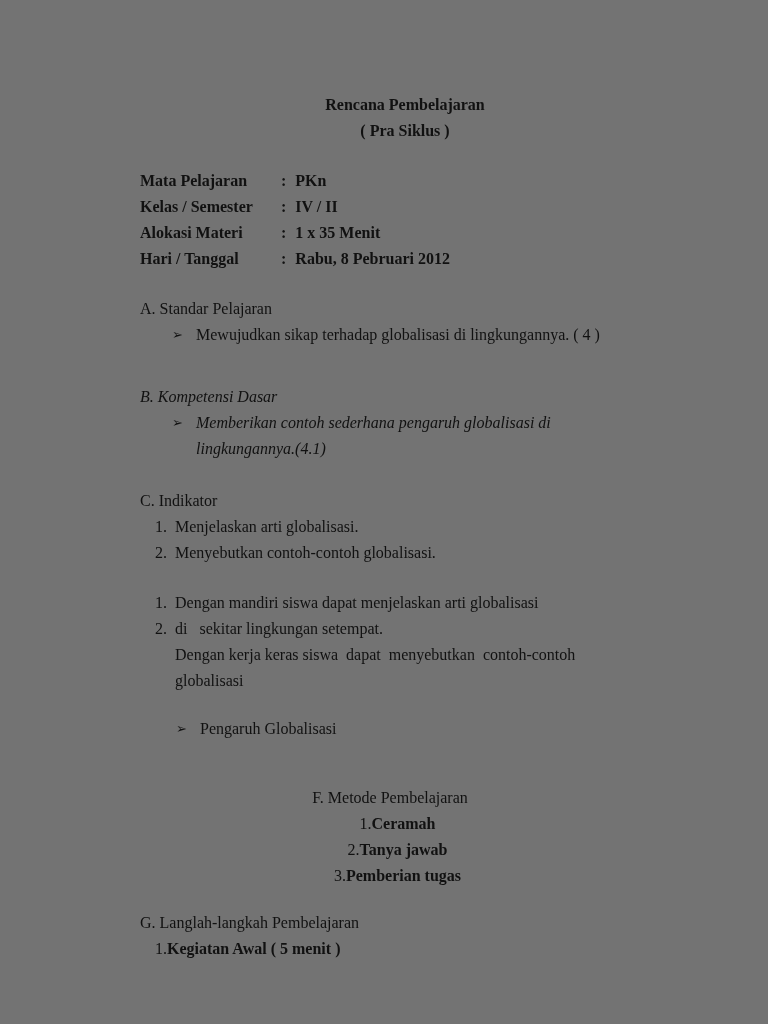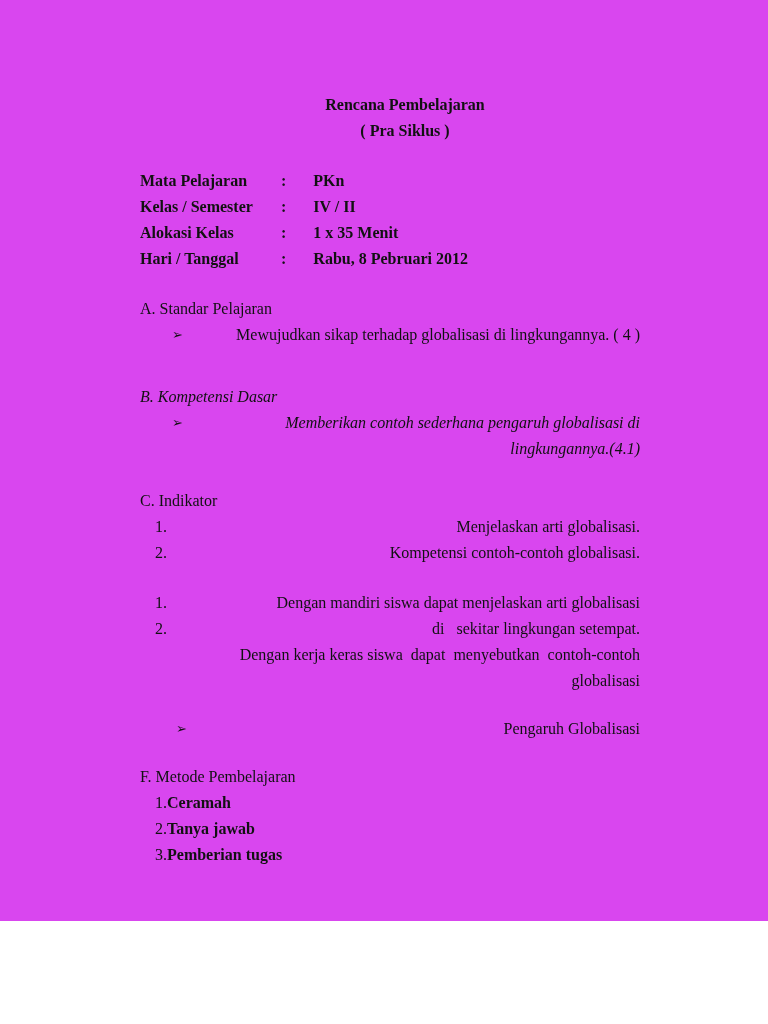--- a/index.html
+++ b/index.html
@@ -6,53 +6,53 @@
     margin: 0;
     padding: 0;
     width: 768px;
     height: 1024px;
     background: #ffffff;
     overflow: hidden;
   }
   .page {
     position: relative;
     width: 768px;
-    height: 921px;
-    background: #d946ef;
+    height: 1024px;
+    background: #737373;
     font-family: "Liberation Serif", "DejaVu Serif", serif;
     color: #111111;
     font-size: 16px;
     line-height: 26px;
   }
   .content {
     position: absolute;
     left: 140px;
     top: 92px;
     width: 500px;
   }
   .doc-title, .doc-subtitle {
     text-align: center;
     padding-left: 30px;
     font-weight: bold;
   }
   .meta-block { margin-top: 24px; }
   .meta-row { font-weight: bold; }
   .meta-label { display: inline-block; width: 141px; }
   .meta-sep { display: inline-block; }
-  .meta-value { margin-left: 27px; }
+  .meta-value { margin-left: 9px; }
   .section-heading { font-weight: normal; }
   .s-a { margin-top: 24px; }
   .s-b { margin-top: 36px; font-style: italic; }
   .s-c { margin-top: 26px; }
   .s-d { margin-top: 24px; }
   .s-e { margin-top: 22px; }
-  .s-f { margin-top: 22px; }
+  .s-f { margin-top: 43px; text-align: center; }
   .s-g { margin-top: 21px; }
   .item { position: relative; }
-  .line { white-space: pre-wrap; text-align: right; }
+  .line { white-space: pre-wrap; }
   
   .item-arrow { padding-left: 56px; }
   .item-arrow .marker {
     position: absolute;
     left: 32px;
     top: 0;
     font-family: "DejaVu Sans", sans-serif;
     font-size: 13px;
   }
   .item-arrow.indent-e { padding-left: 60px; }
@@ -79,21 +79,21 @@
     <div class="doc-subtitle">( Pra Siklus )</div>
 
     <div class="meta-block">
       <div class="meta-row">
         <span class="meta-label">Mata Pelajaran</span><span class="meta-sep">:</span><span class="meta-value">PKn</span>
       </div>
       <div class="meta-row">
         <span class="meta-label">Kelas / Semester</span><span class="meta-sep">:</span><span class="meta-value">IV / II</span>
       </div>
       <div class="meta-row">
-        <span class="meta-label">Alokasi Kelas</span><span class="meta-sep">:</span><span class="meta-value">1 x 35 Menit</span>
+        <span class="meta-label">Alokasi Materi</span><span class="meta-sep">:</span><span class="meta-value">1 x 35 Menit</span>
       </div>
       <div class="meta-row">
         <span class="meta-label">Hari / Tanggal</span><span class="meta-sep">:</span><span class="meta-value">Rabu, 8 Pebruari 2012</span>
       </div>
     </div>
 
     <div class="section s-a">
       <div class="section-heading">A. Standar Pelajaran</div>
       <div class="item item-arrow">
         <span class="marker">➢</span>
@@ -110,21 +110,21 @@
     </div>
 
     <div class="section s-c">
       <div class="section-heading">C. Indikator</div>
       <div class="item item-num">
         <span class="marker">1.</span>
         <div class="line">Menjelaskan arti globalisasi.</div>
       </div>
       <div class="item item-num">
         <span class="marker">2.</span>
-        <div class="line">Kompetensi contoh-contoh globalisasi.</div>
+        <div class="line">Menyebutkan contoh-contoh globalisasi.</div>
       </div>
     </div>
 
     <div class="section s-d">
       <div class="item item-num">
         <span class="marker">1.</span>
         <div class="line">Dengan mandiri siswa dapat menjelaskan arti globalisasi</div>
       </div>
       <div class="item item-num">
         <span class="marker">2.</span>
@@ -146,15 +146,21 @@
         <span class="marker">1.</span><span class="line-inline">Ceramah</span>
       </div>
       <div class="item item-num-tight">
         <span class="marker">2.</span><span class="line-inline">Tanya jawab</span>
       </div>
       <div class="item item-num-tight">
         <span class="marker">3.</span><span class="line-inline">Pemberian tugas</span>
       </div>
     </div>
 
+    <div class="section s-g">
+      <div class="section-heading">G. Langlah-langkah Pembelajaran</div>
+      <div class="item item-num-tight">
+        <span class="marker">1.</span><span class="line-inline">Kegiatan Awal ( 5 menit )</span>
+      </div>
+    </div>
 
   </div>
 </div>
 
 </body></html>

